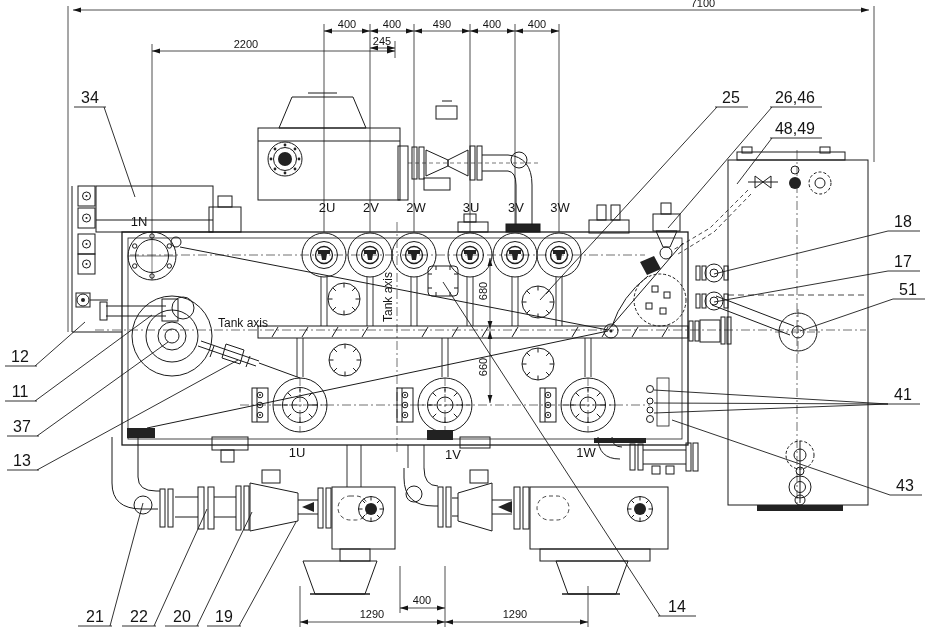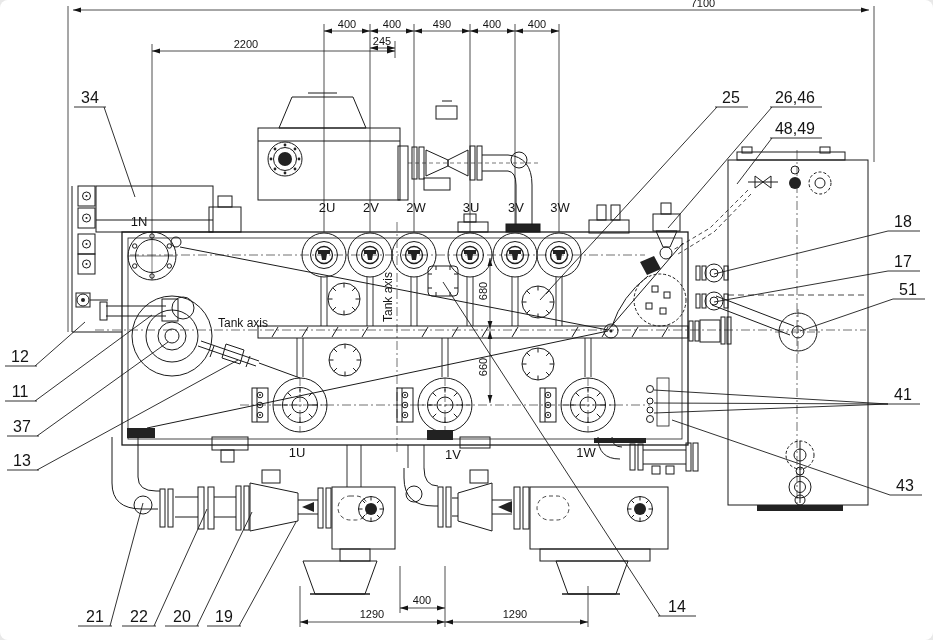--- a/index.html
+++ b/index.html
@@ -1,17 +1,17 @@
 <!DOCTYPE html>
 <html><head>
 <meta charset="utf-8">
 <style>
   html,body{margin:0;padding:0;background:#e8e8e8;}
   .sheet{width:933px;height:640px;background:#ffffff;position:relative;overflow:hidden;
-         font-family:"Liberation Sans","DejaVu Sans",sans-serif;border-radius:8px;}
+         font-family:"Liberation Sans","DejaVu Sans",sans-serif;}
   svg{display:block;}
   text{fill:#141414;stroke:none;font-family:"Liberation Sans","DejaVu Sans",sans-serif;}
   .dim{font-size:11px;}
   .term{font-size:13px;}
   .call{font-size:16px;}
   .axis{font-size:12px;}
 </style>
 </head>
 <body>
 

